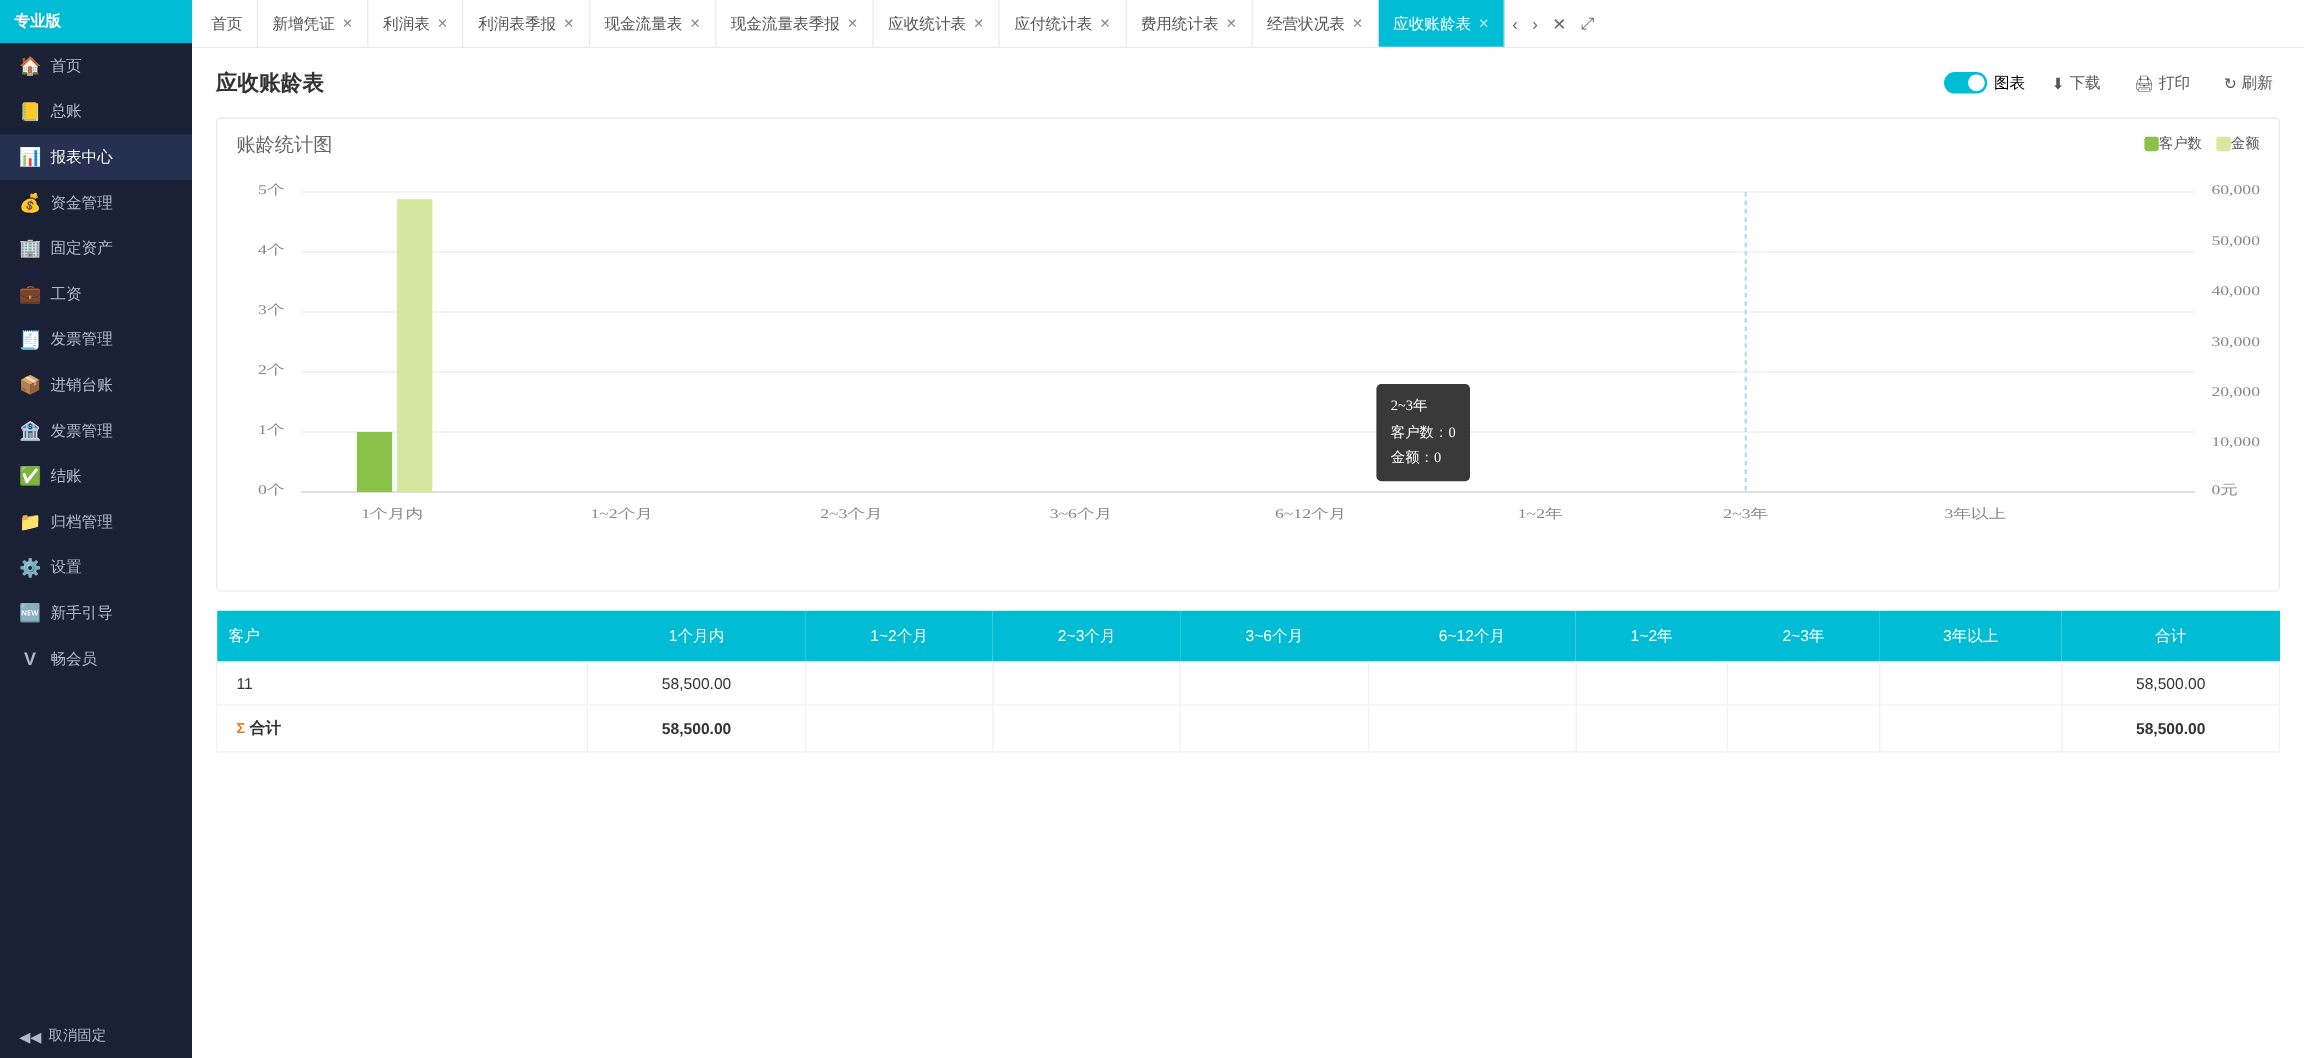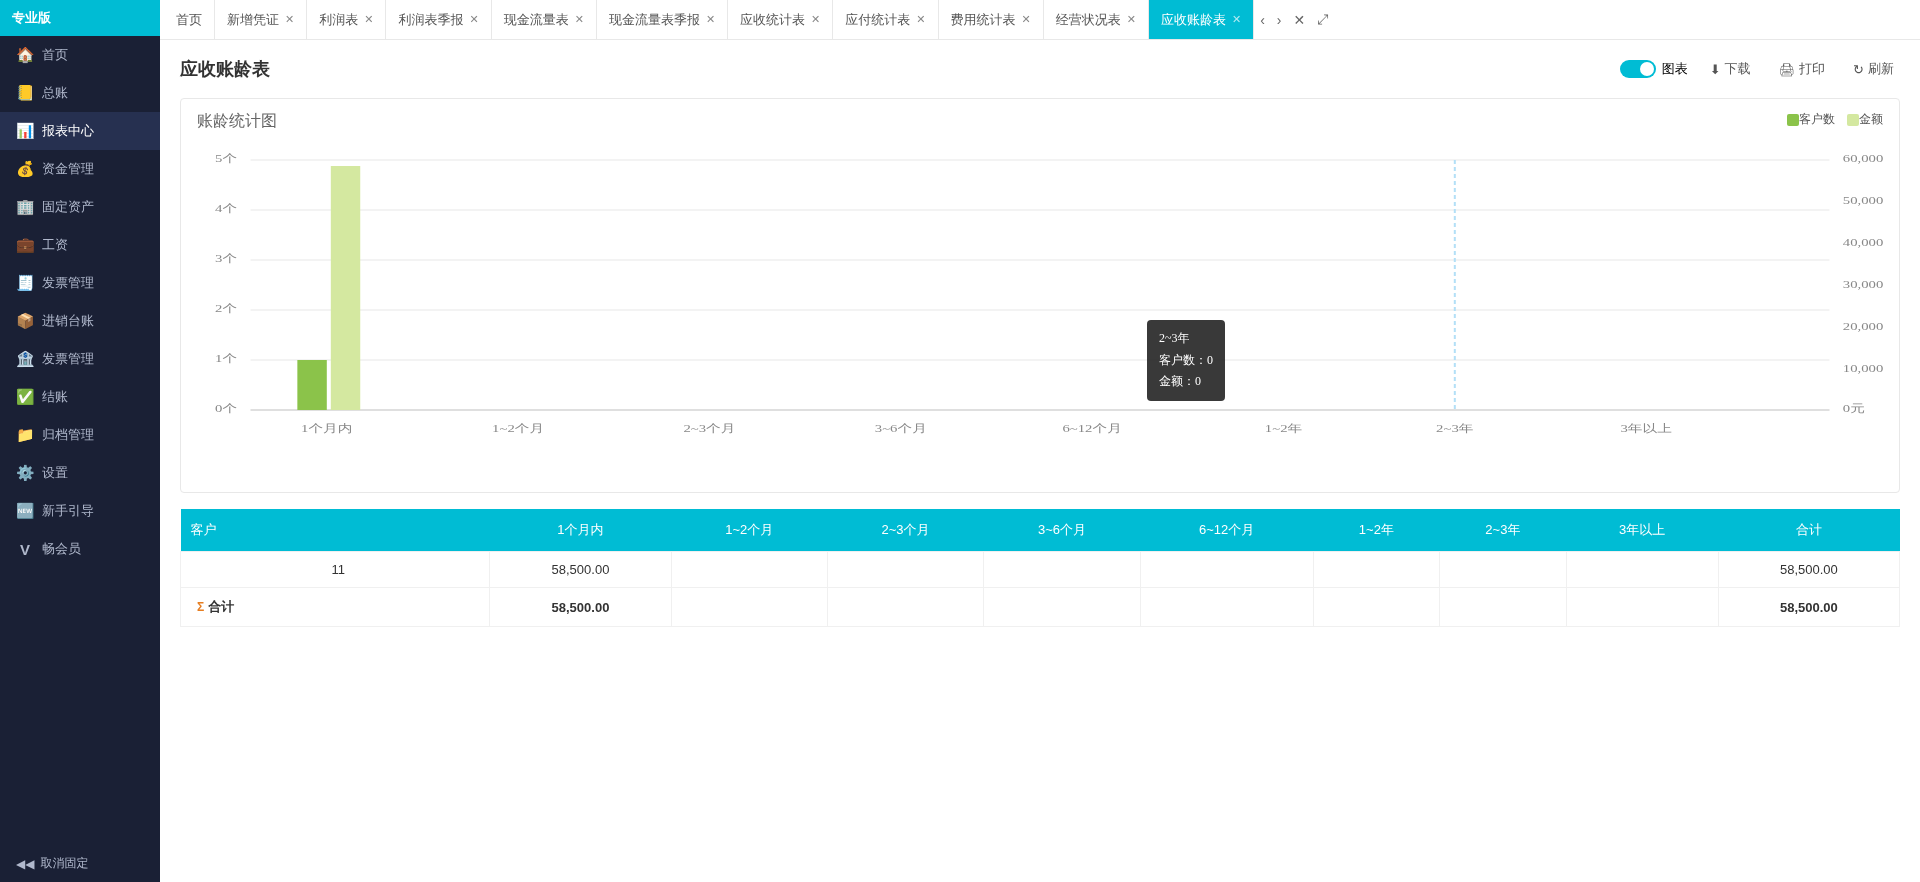--- a/index.html
+++ b/index.html
@@ -205,21 +205,21 @@
     .data-table tbody tr {
       background: #fff;
       border-bottom: 1px solid #f0f0f0;
     }
     .data-table tbody td {
       padding: 10px 10px;
       text-align: center;
       color: #333;
       border: 1px solid #f0f0f0;
     }
-    .data-table tbody td:first-child { text-align: center; padding-left: 16px; }
+    .data-table tbody td:first-child { text-align: left; padding-left: 16px; }
     .data-table .total-row td {
       font-weight: bold;
       background: #fff;
     }
     .total-label { display: flex; align-items: center; gap: 4px; }
     .total-icon { color: #e67e22; font-size: 12px; }
 
     
     .chart-tooltip {
       position: absolute;

